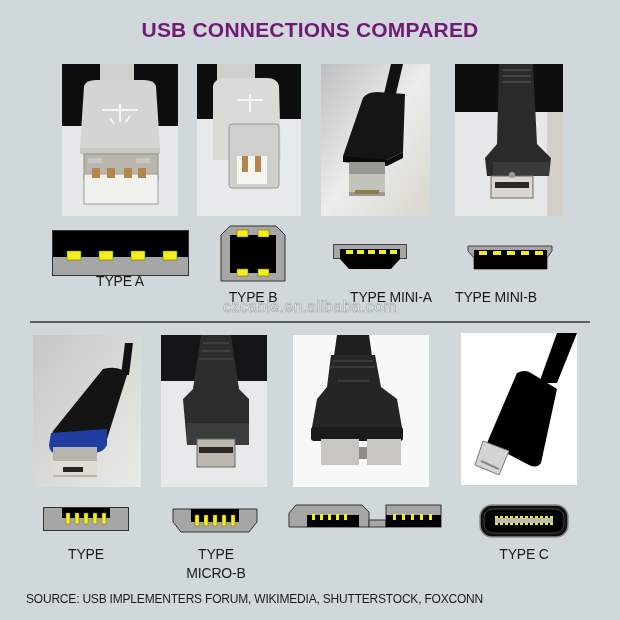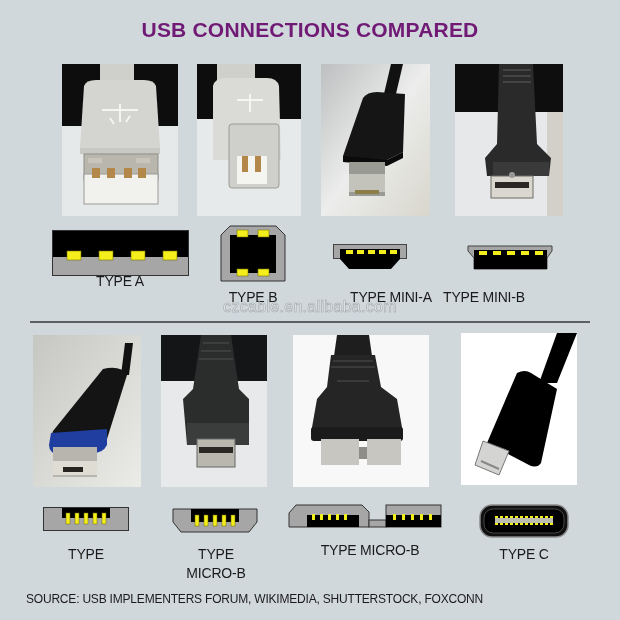--- a/index.html
+++ b/index.html
@@ -143,21 +143,21 @@
     <rect x="26" y="6" width="8" height="4" fill="#f4ee1c"></rect>
     <rect x="40" y="6" width="8" height="4" fill="#f4ee1c"></rect>
     <rect x="54" y="6" width="8" height="4" fill="#f4ee1c"></rect>
     <rect x="68" y="6" width="8" height="4" fill="#f4ee1c"></rect>
   </svg>
 </div>
 
 <div class="abs label" style="left:60px;width:120px;top:272px;">TYPE A</div>
 <div class="abs label" style="left:193px;width:120px;top:288px;">TYPE B</div>
 <div class="abs label" style="left:326px;width:130px;top:288px;">TYPE MINI-A</div>
-<div class="abs label" style="left:419px;width:130px;top:288px;">TYPE MINI-B</div>
+<div class="abs label" style="left:431px;width:130px;top:288px;">TYPE MINI-B</div>
 
 <div class="abs watermark">czcable.en.alibaba.com</div>
 
 <div class="abs divider"></div>
 
 <div class="abs photo" style="left:33px;top:335px;width:108px;height:152px;">
   <svg viewBox="0 0 108 152" preserveAspectRatio="none">
     <defs>
         <linearGradient id="gMiA" x1="0" y1="0" x2="1" y2="1">
           <stop offset="0" stop-color="#c6c6c3"></stop>
@@ -288,19 +288,18 @@
 </div>
 
 <div class="abs label" style="left:26px;width:120px;top:545px;">
   <div>TYPE</div>
 </div>
 <div class="abs label" style="left:156px;width:120px;top:545px;">
   <div>TYPE</div>
   <div>MICRO-B</div>
 </div>
 <div class="abs label" style="left:300px;width:140px;top:541px;">
-  <div>TYPE MICRO-B</div>
 </div>
 <div class="abs label" style="left:464px;width:120px;top:545px;">
   <div>TYPE C</div>
 </div>
 
 <div class="abs source">SOURCE: USB IMPLEMENTERS FORUM, WIKIMEDIA, SHUTTERSTOCK, FOXCONN</div>
 
 </body></html>

